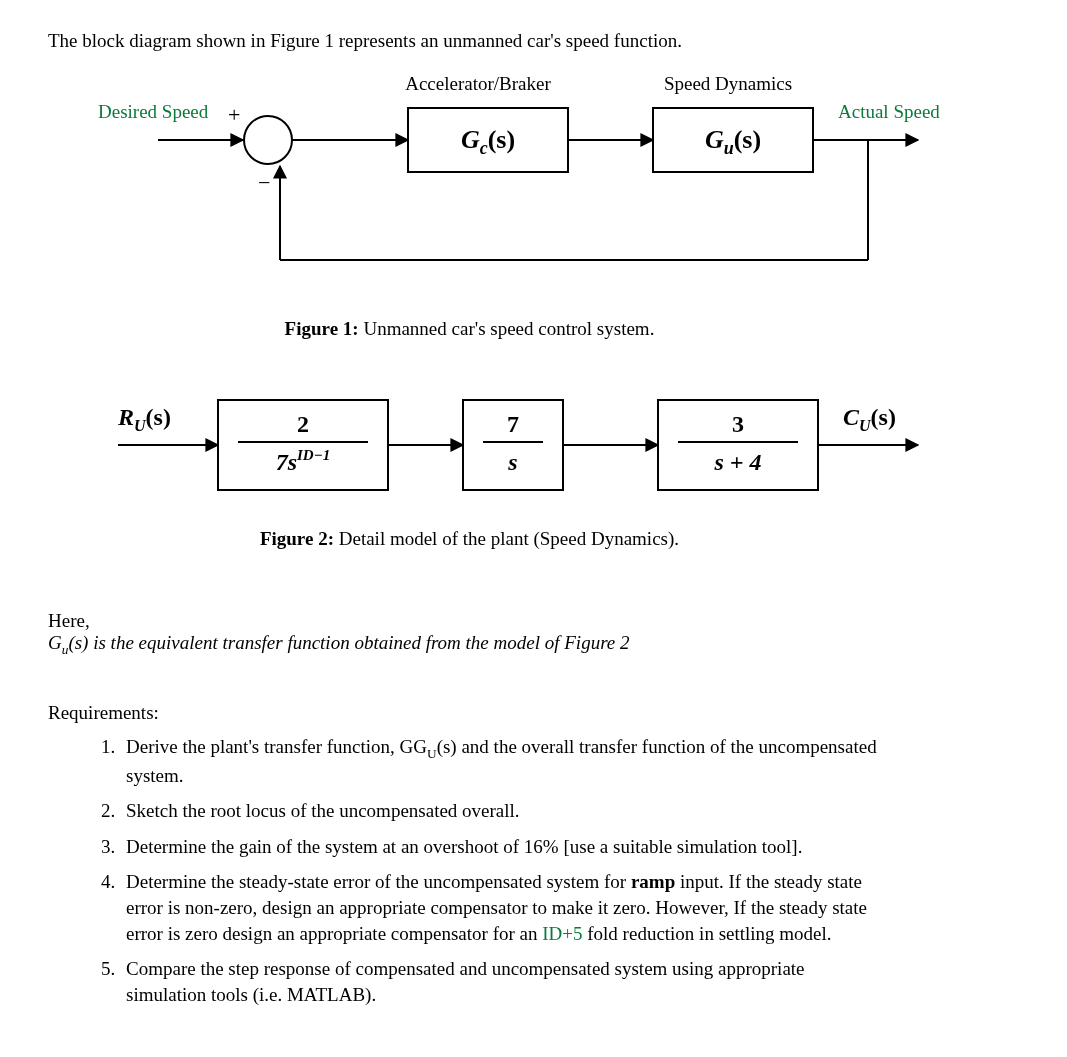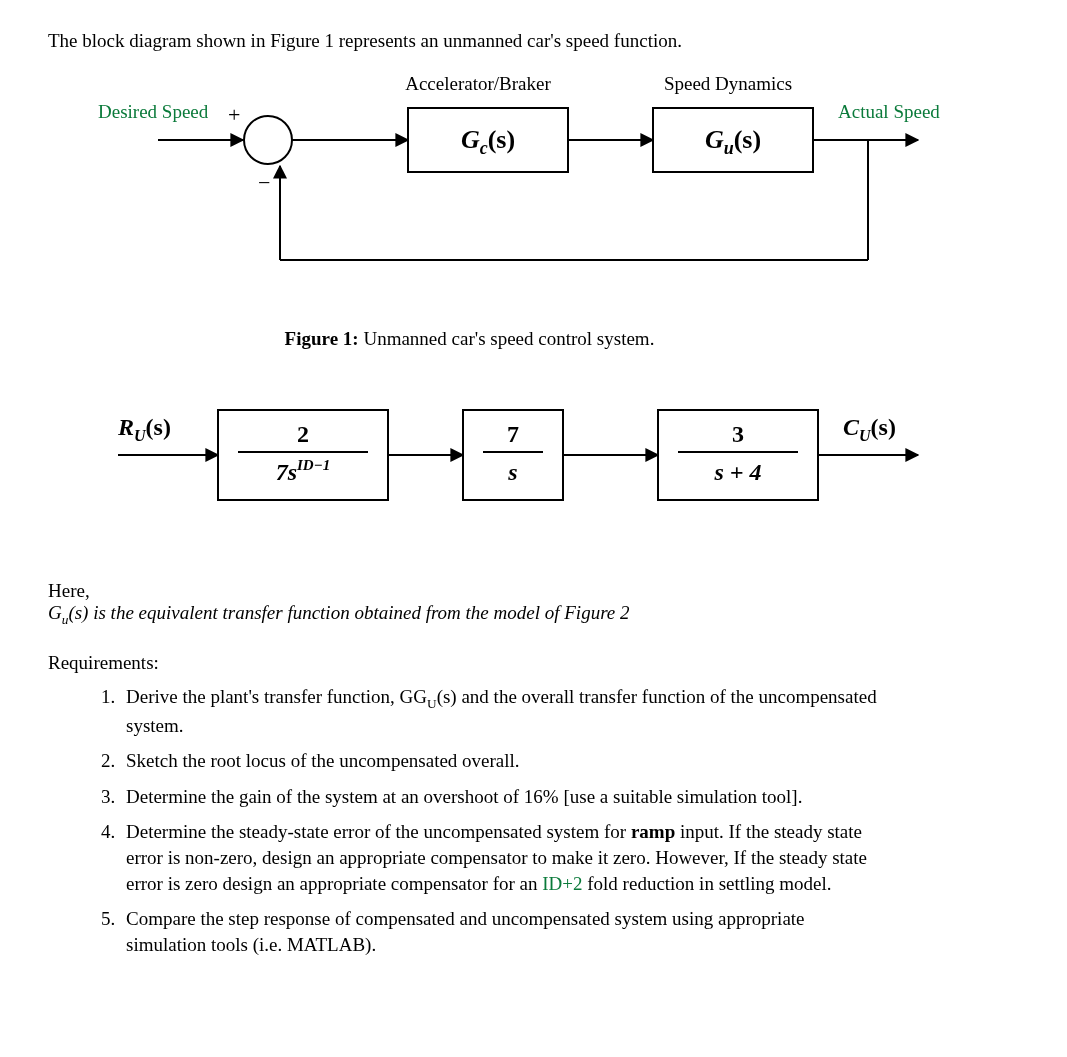--- a/index.html
+++ b/index.html
@@ -1,23 +1,23 @@
 <!DOCTYPE html>
 <html><head>
 <meta charset="utf-8">
 <style>
   html,body{margin:0;padding:0;background:#fff;color:#000;font-family:"Times New Roman",serif;font-size:19px}
   .page{width:939px;padding:30px 48px 40px 48px;box-sizing:border-box}
   .intro{margin-bottom:8px}
   svg{display:block;margin:0 auto}
-  .figcap{text-align:center;margin:28px 0 30px 0}
+  .figcap{text-align:center;margin:18px 0 30px 0}
   .figcap .b{font-weight:700}
   .here{margin-top:60px}
   .gu-desc{font-style:italic;}
-  .req-title{margin-top:24px;margin-bottom:8px}
+  .req-title{margin-top:44px;margin-bottom:8px}
   ol.req{margin:8px;padding-left:64px}
   ol.req li{margin:10px 0;line-height:1.35;padding-left:6px}
   .grn{color:#0a7a3a}
   .b{font-weight:700}
   sub{font-size:0.7em}
 </style>
 </head>
 <body>
 
 <div class="page">
@@ -102,33 +102,36 @@
     <text x="690" y="62" font-family="Times New Roman" font-size="24" font-weight="bold" text-anchor="middle">3</text>
     <line x1="630" y1="72" x2="750" y2="72" stroke="#000" stroke-width="2"></line>
     <text x="690" y="100" font-family="Times New Roman" font-size="24" font-weight="bold" font-style="italic" text-anchor="middle">s + 4</text>
 
     <line x1="770" y1="75" x2="870" y2="75" stroke="#000" stroke-width="2" marker-end="url(#ah2)"></line>
     <text x="795" y="55" font-family="Times New Roman" font-size="24" font-style="italic" font-weight="bold">
       <tspan>C</tspan><tspan dy="6" font-size="16">U</tspan><tspan dy="-6" font-style="normal">(s)</tspan>
     </text>
   </svg>
 
+  <div class="figcap">
+    <span class="b">Figure 2:</span><span> Detail model of the plant (Speed Dynamics).</span>
+  </div>
 
   <div class="here">Here,</div>
   <div class="gu-desc">
     <span>G</span><sub>u</sub><span>(s) is the equivalent transfer function obtained from the model of Figure 2</span>
   </div>
 
   <div class="req-title">Requirements:</div>
 
   <ol class="req">
     <li>
       <span>Derive the plant's transfer function, G</span><span>G</span><sub>U</sub><span>(s) and the overall transfer function of the uncompensated system.</span>
     </li>
     <li><span>Sketch the root locus of the uncompensated overall.</span></li>
     <li><span>Determine the gain of the system at an overshoot of 16% [use a suitable simulation tool].</span></li>
     <li>
-      <span>Determine the steady-state error of the uncompensated system for </span><span class="b">ramp</span><span> input. If the steady state error is non-zero, design an appropriate compensator to make it zero. However, If the steady state error is zero design an appropriate compensator for an </span><span class="grn">ID+2</span><span> fold reduction in settling model.</span>
+      <span>Determine the steady-state error of the uncompensated system for </span><span class="b">ramp</span><span> input. If the steady state error is non-zero, design an appropriate compensator to make it zero. However, If the steady state error is zero design an appropriate compensator for an </span><span class="grn">ID+5</span><span> fold reduction in settling model.</span>
     </li>
     <li><span>Compare the step response of compensated and uncompensated system using appropriate simulation tools (i.e. MATLAB).</span></li>
   </ol>
 
 </div>
 
 </body></html>

